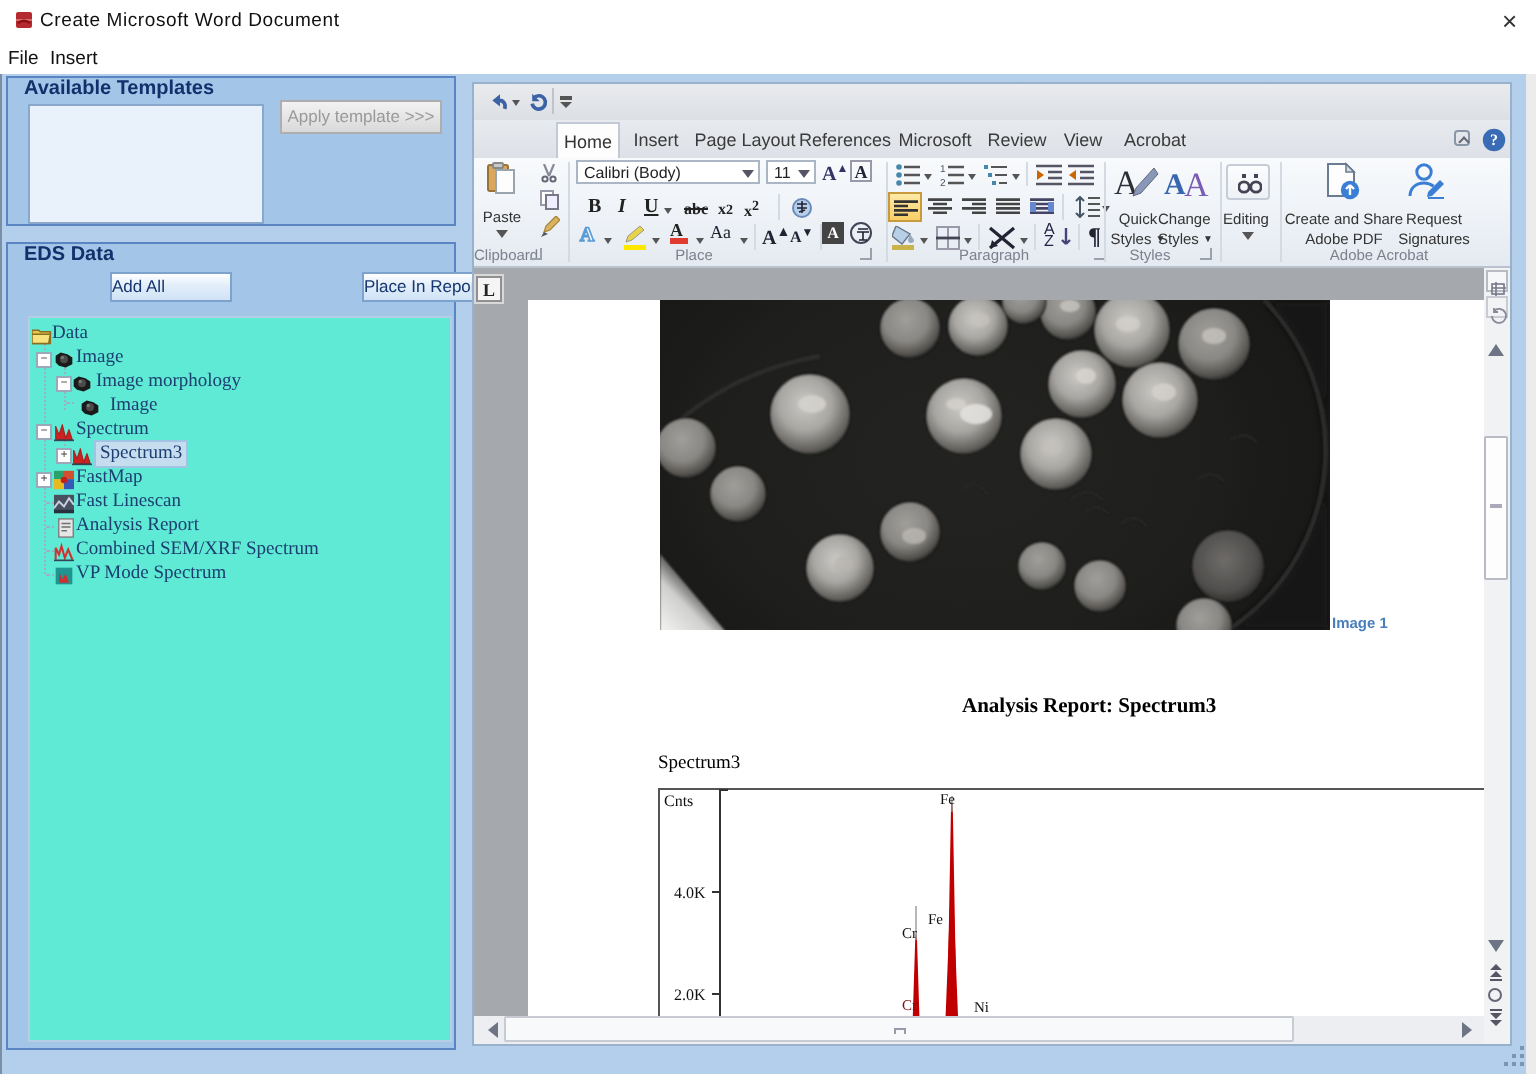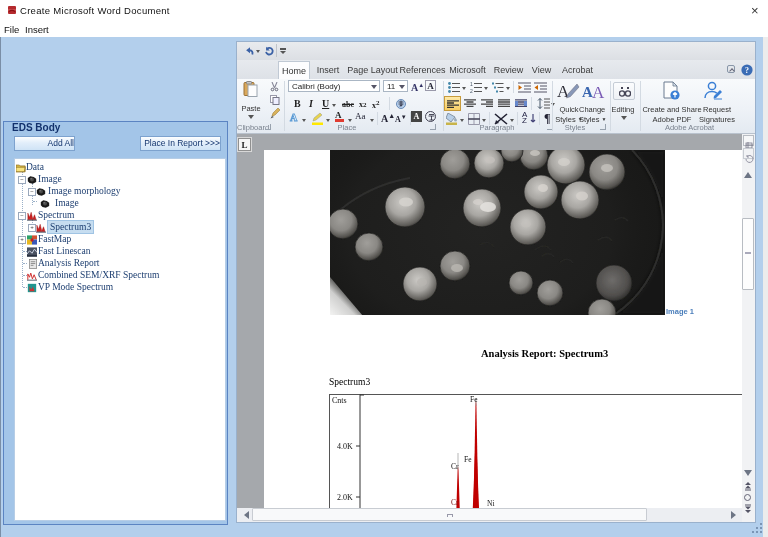--- a/index.html
+++ b/index.html
@@ -14,25 +14,25 @@
 
 #client{left:0;top:37px;width:768px;height:500px;background:#b3cfec;border-left:1px solid #7a8ea6;}
 #rightstrip{left:763px;top:37px;width:5px;height:500px;background:#ececec;}
 
 .gbox{border:1px solid #5b84c2;background:#a3c5e8;}
 #gb1{left:2px;top:1px;width:225px;height:75px;}
 #gb2{left:2px;top:84px;width:225px;height:404px;}
 .gtitle{position:absolute;left:8px;top:0px;font-size:10px;font-weight:bold;color:#12306b;}
 #listbox{left:10px;top:13px;width:118px;height:60px;background:#e9f1fa;border:1px solid #8aa8cc;}
 #btn-apply{left:136px;top:11px;width:81px;height:17px;background:linear-gradient(#f2f2f2,#d9d9d9);border:1px solid #aeaeae;color:#9a9a9a;font-size:8.5px;text-align:center;line-height:15px;white-space:nowrap;}
-.bluebtn{background:linear-gradient(#fdfeff,#e2eefa 45%,#cfe3f6);border:1px solid #7da2ce;color:#15366e;font-size:8.5px;text-align:right;line-height:13px;white-space:nowrap;}
+.bluebtn{background:linear-gradient(#fdfeff,#e2eefa 45%,#cfe3f6);border:1px solid #7da2ce;color:#15366e;font-size:8.5px;text-align:left;line-height:13px;white-space:nowrap;margin-left:41px;}
 #btn-addall{left:10px;top:14px;width:61px;height:15px;}
 #btn-place{left:136px;top:14px;width:81px;height:15px;}
 #treebox > *{margin-top:-2px}
-#treebox{left:10px;top:36px;width:212px;height:363px;background:#ffffff;border:1px solid #b6cde6;overflow:hidden;}
+#treebox{left:10px;top:36px;width:212px;height:363px;background:#5eead4;border:1px solid #b6cde6;overflow:hidden;}
 .ti{position:absolute;height:12px;font-family:"Liberation Serif",serif;font-size:9.5px;line-height:12px;color:#1d3e70;white-space:nowrap;}
 .exp{position:absolute;width:8px;height:8px;background:#fff;border:1px solid #9aa8bc;font:6px/6px "Liberation Mono",monospace;text-align:center;color:#444;}
 .tico{position:absolute;width:10px;height:10px;}
 
 #wordwin{left:235px;top:4px;width:520px;height:482px;background:#fde047;border:1px solid #9ab1cc;}
 #qat{left:0;top:0;width:518px;height:18px;background:linear-gradient(#e9ebee,#dcdfe4);}
 #tabrow{left:0;top:18px;width:518px;height:19px;background:linear-gradient(#e7eaee,#dde1e7);}
 .tab{position:absolute;top:1px;height:18px;font-size:9px;color:#3a3a3a;text-align:center;line-height:18px;white-space:nowrap;}
 #tab-home{background:#fdfdfe;border:1px solid #c0c9d4;border-bottom:none;color:#333;}
 #ribbon{left:0;top:37px;width:518px;height:55px;background:linear-gradient(#f8fafc,#eef2f7 55%,#e4eaf1);border-bottom:1px solid #b9c2cd;font-size:9px;}
@@ -57,22 +57,27 @@
       <path d="M1 5.5c2-1.5 4-1.5 6 0" stroke="#8b0f13" stroke-width="1.2" fill="none"></path>
     </svg>
   <div class="abs" id="title-tx">Create Microsoft Word Document</div>
   <div class="abs" id="close-x">×</div>
   <div class="abs" id="menubar">
       <span style="left:4px;top:2px">File</span>
       <span style="left:25px;top:2px">Insert</span>
     </div>
 
   <div class="abs" id="client">
+    <div class="abs gbox" id="gb1">
+        <div class="gtitle">Available Templates</div>
+      <div class="abs" id="listbox"></div>
+      <div class="abs" id="btn-apply">Apply template &gt;&gt;&gt;</div>
+    </div>
     <div class="abs gbox" id="gb2">
-        <div class="gtitle">EDS Body</div>
+        <div class="gtitle">EDS Data</div>
       <div class="abs bluebtn" id="btn-addall">Add All</div>
       <div class="abs bluebtn" id="btn-place">Place In Report &gt;&gt;&gt;</div>
       <div class="abs" id="treebox">
 <div class="abs" style="left:7px;top:14px;width:0;height:116px;border-left:1px dotted #9ab0c8"></div>
 <div class="abs" style="left:17px;top:26px;width:0;height:22px;border-left:1px dotted #9ab0c8"></div>
 <div class="abs" style="left:17px;top:62px;width:0;height:10px;border-left:1px dotted #9ab0c8"></div>
 <div class="abs" style="left:8px;top:94px;width:4px;height:0;border-top:1px dotted #9ab0c8"></div>
 <div class="abs" style="left:8px;top:106px;width:4px;height:0;border-top:1px dotted #9ab0c8"></div>
 <div class="abs" style="left:8px;top:118px;width:4px;height:0;border-top:1px dotted #9ab0c8"></div>
 <div class="abs" style="left:8px;top:130px;width:4px;height:0;border-top:1px dotted #9ab0c8"></div>

